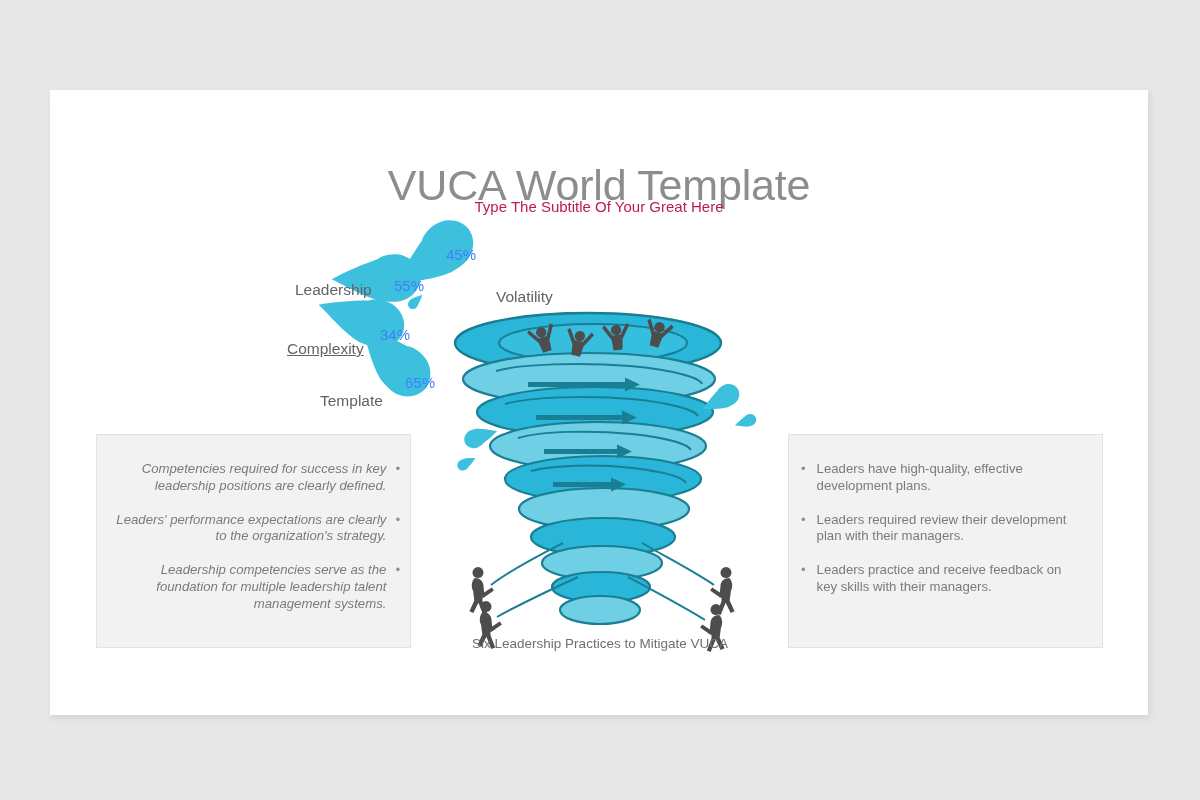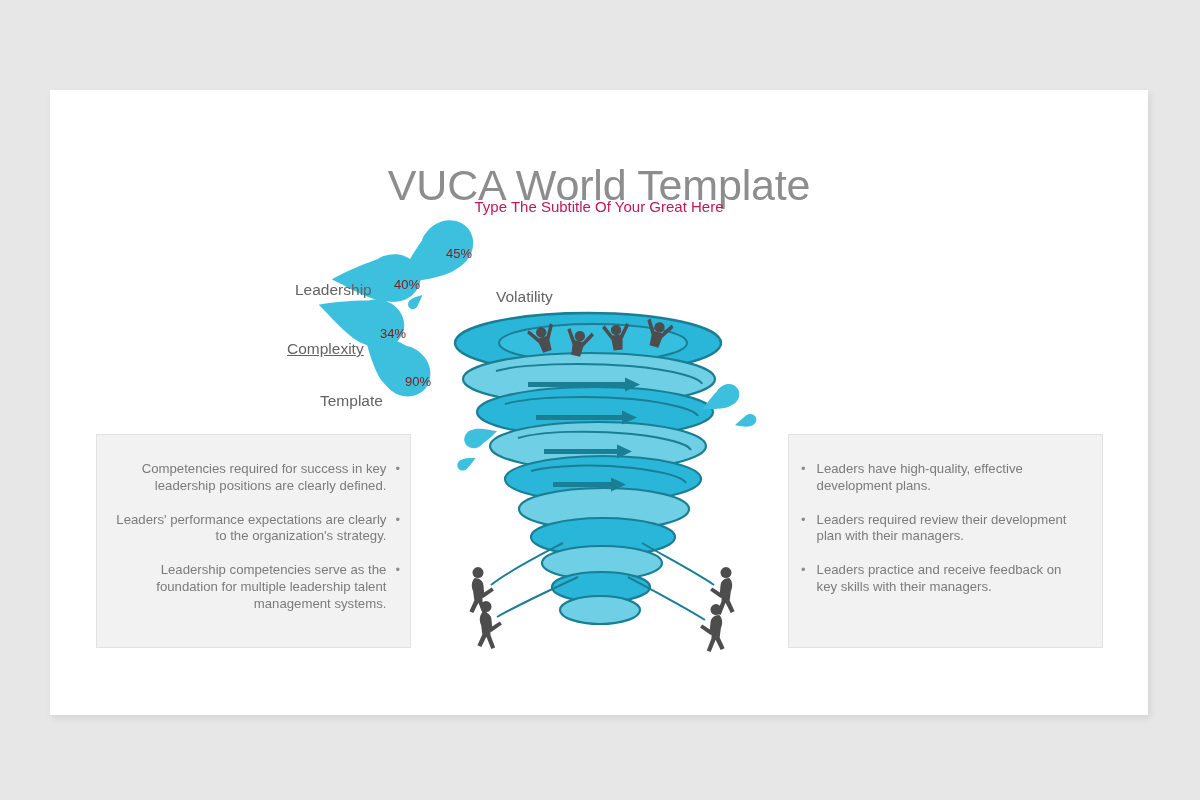--- a/index.html
+++ b/index.html
@@ -44,22 +44,22 @@
   }
   
   .drop-label {
     position: absolute;
     font-size: 15.5px;
     color: #636363;
     white-space: nowrap;
   }
   .drop-pct {
     position: absolute;
-    font-size: 13px;
-    color: #7f1d1d;
+    font-size: 15px;
+    color: #3b82f6;
     white-space: nowrap;
   }
   
   .panel {
     position: absolute;
     background: #f2f2f2;
     border: 1px solid #e2e2e2;
     box-sizing: border-box;
   }
   #panel-left {
@@ -92,21 +92,21 @@
     margin-bottom: 17px;
   }
   #panel-right .bullet-row .bdot { margin-right: 11px; }
   .bdot {
     color: #8e8e8e;
     font-size: 13px;
     line-height: 16.8px;
     flex: 0 0 auto;
   }
   .btxt { flex: 0 1 auto; }
-  #panel-left .list-inner { padding: 26px 10px 0 18px; }
+  #panel-left .list-inner { padding: 26px 10px 0 18px; font-style: italic; }
   #panel-right .list-inner { padding: 26px 18px 0 12px; }
   #caption {
     position: absolute;
     left: 400px;
     top: 545px;
     width: 300px;
     text-align: center;
     font-size: 13.5px;
     line-height: 17px;
     color: #6f6f6f;
@@ -216,27 +216,27 @@
       <use href="#teardrop" transform="translate(345,188) rotate(178) scale(0.88)"></use>
       <use href="#teardrop" transform="translate(329,234) rotate(197) scale(0.88)"></use>
       <use href="#teardrop" transform="translate(356,282) rotate(225) scale(0.88)"></use>
     </g>
   </svg>
 
   <div>
     <span class="drop-pct" style="left:396px; top:156px;">45%</span>
     <span class="drop-label" style="left:446px; top:178px;margin-top:20px;">Volatility</span>
 
-    <span class="drop-pct" style="left:344px; top:187px;">40%</span>
+    <span class="drop-pct" style="left:344px; top:187px;">55%</span>
     <span class="drop-label" style="left:245px; top:191px;">Leadership</span>
 
     <span class="drop-pct" style="left:330px; top:236px;">34%</span>
     <span class="drop-label" style="left:237px; top:250px;text-decoration:underline;">Complexity</span>
 
-    <span class="drop-pct" style="left:355px; top:284px;">90%</span>
+    <span class="drop-pct" style="left:355px; top:284px;">65%</span>
     <span class="drop-label" style="left:270px; top:302px;">Template</span>
   </div>
 
   <div id="panel-left" class="panel">
     <div class="list-inner">
       <div class="bullet-row">
         <span class="btxt">Competencies required for success in key leadership positions are clearly defined.</span>
         <span class="bdot">•</span>
       </div>
       <div class="bullet-row">
@@ -260,14 +260,15 @@
         <span class="bdot">•</span>
         <span class="btxt">Leaders required review their development plan with their managers.</span>
       </div>
       <div class="bullet-row">
         <span class="bdot">•</span>
         <span class="btxt">Leaders practice and receive feedback on key skills with their managers.</span>
       </div>
     </div>
   </div>
 
+  <div id="caption">Six Leadership Practices to Mitigate VUCA</div>
 
 </div>
 
 </body></html>

